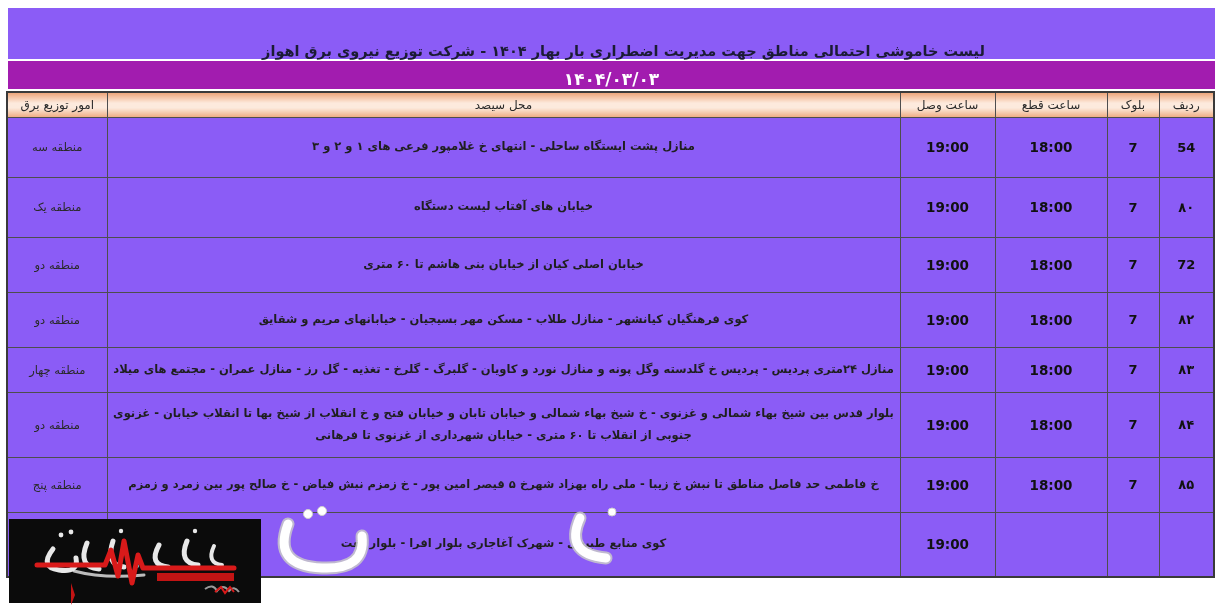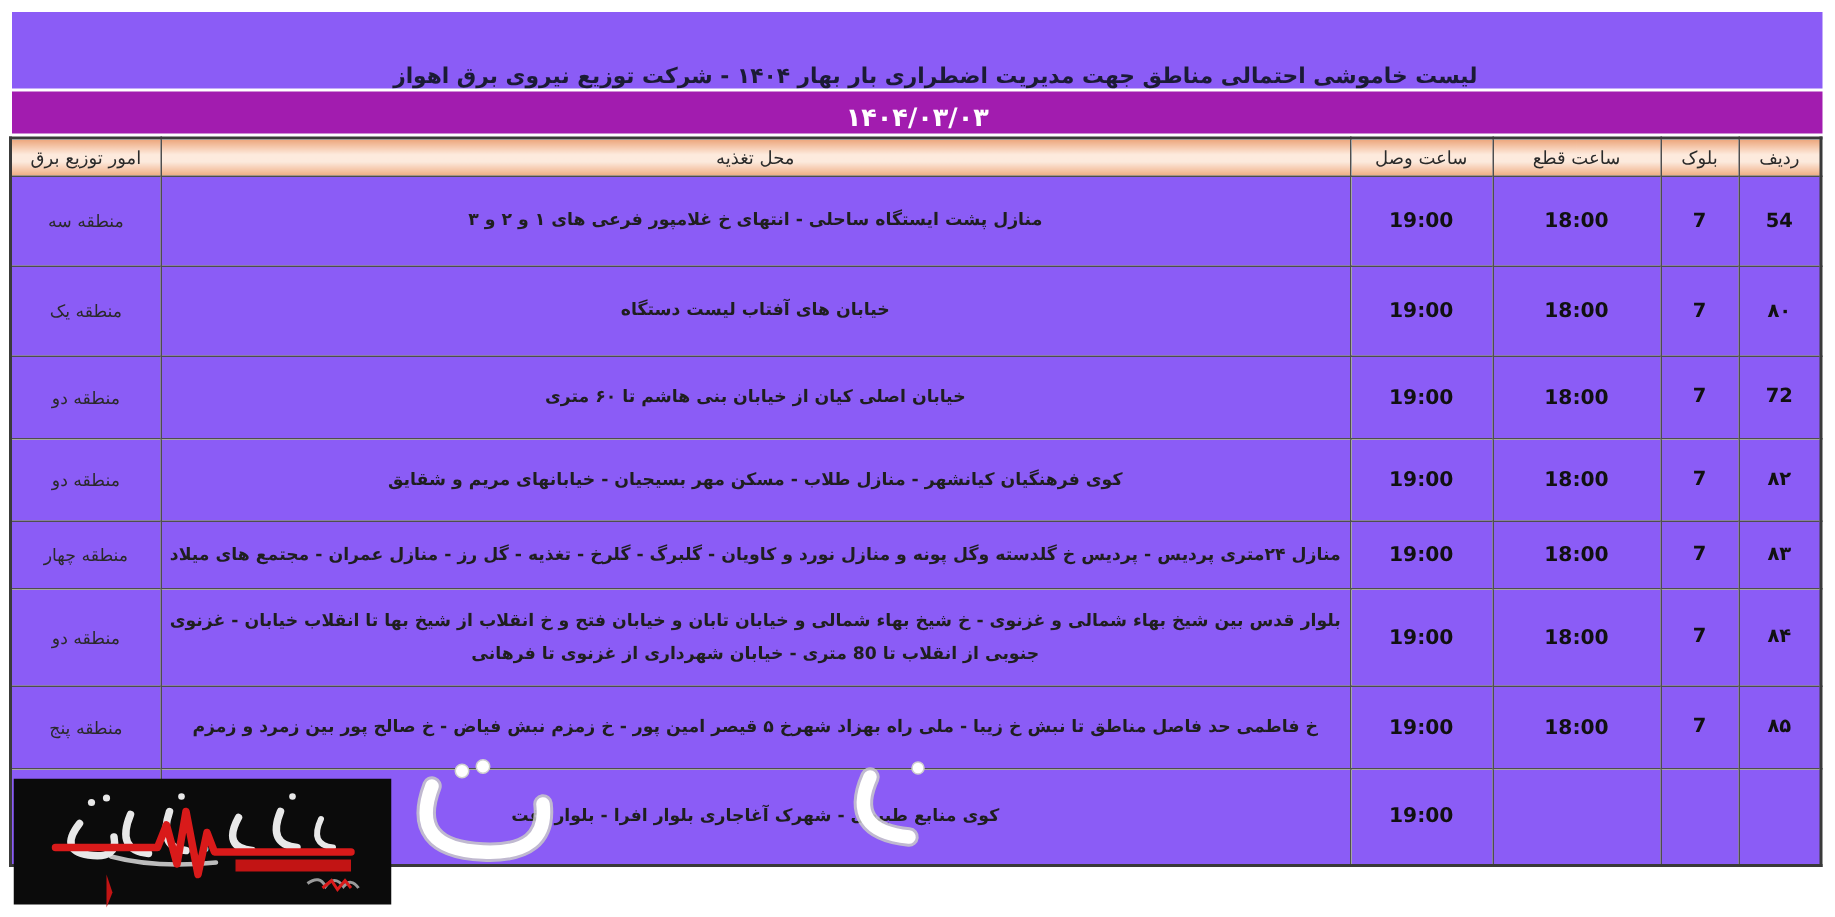--- a/index.html
+++ b/index.html
@@ -74,21 +74,21 @@
         <col style="width:95px">
           <col style="width:793px">
           <col style="width:100px">
       </colgroup>
       <thead>
         <tr class="hrow">
           <th>ردیف</th>
           <th>بلوک</th>
           <th>ساعت قطع</th>
           <th>ساعت وصل</th>
-          <th>محل تغذیه</th>
+          <th>محل سیصد</th>
           <th>امور توزیع برق</th>
         </tr>
       </thead>
       <tbody>
         <tr style="height:60px">
           <td class="num">54</td>
           <td class="num">7</td>
           <td class="time">18:00</td>
           <td class="time">19:00</td>
           <td class="loc">منازل پشت ایستگاه ساحلی - انتهای خ غلامپور فرعی های ۱ و ۲ و ۳</td>
@@ -124,21 +124,21 @@
           <td class="time">18:00</td>
           <td class="time">19:00</td>
           <td class="loc">منازل ۲۴متری پردیس - پردیس خ گلدسته وگل پونه و منازل نورد و کاویان - گلبرگ - گلرخ - تغذیه - گل رز - منازل عمران - مجتمع های میلاد</td>
           <td class="dist">منطقه چهار</td>
         </tr>
         <tr style="height:65px">
           <td class="num">۸۴</td>
           <td class="num">7</td>
           <td class="time">18:00</td>
           <td class="time">19:00</td>
-          <td class="loc">بلوار قدس بین شیخ بهاء شمالی و غزنوی - خ شیخ بهاء شمالی و خیابان تابان و خیابان فتح و خ انقلاب از شیخ بها تا انقلاب خیابان - غزنوی جنوبی از انقلاب تا 80 متری - خیابان شهرداری از غزنوی تا فرهانی</td>
+          <td class="loc">بلوار قدس بین شیخ بهاء شمالی و غزنوی - خ شیخ بهاء شمالی و خیابان تابان و خیابان فتح و خ انقلاب از شیخ بها تا انقلاب خیابان - غزنوی جنوبی از انقلاب تا ۶۰ متری - خیابان شهرداری از غزنوی تا فرهانی</td>
           <td class="dist">منطقه دو</td>
         </tr>
         <tr style="height:55px">
           <td class="num">۸۵</td>
           <td class="num">7</td>
           <td class="time">18:00</td>
           <td class="time">19:00</td>
           <td class="loc">خ فاطمی حد فاصل مناطق تا نبش خ زیبا - ملی راه بهزاد شهرخ ۵ قیصر امین پور - خ زمزم نبش فیاض - خ صالح پور بین زمرد و زمزم</td>
           <td class="dist">منطقه پنج</td>
         </tr>

